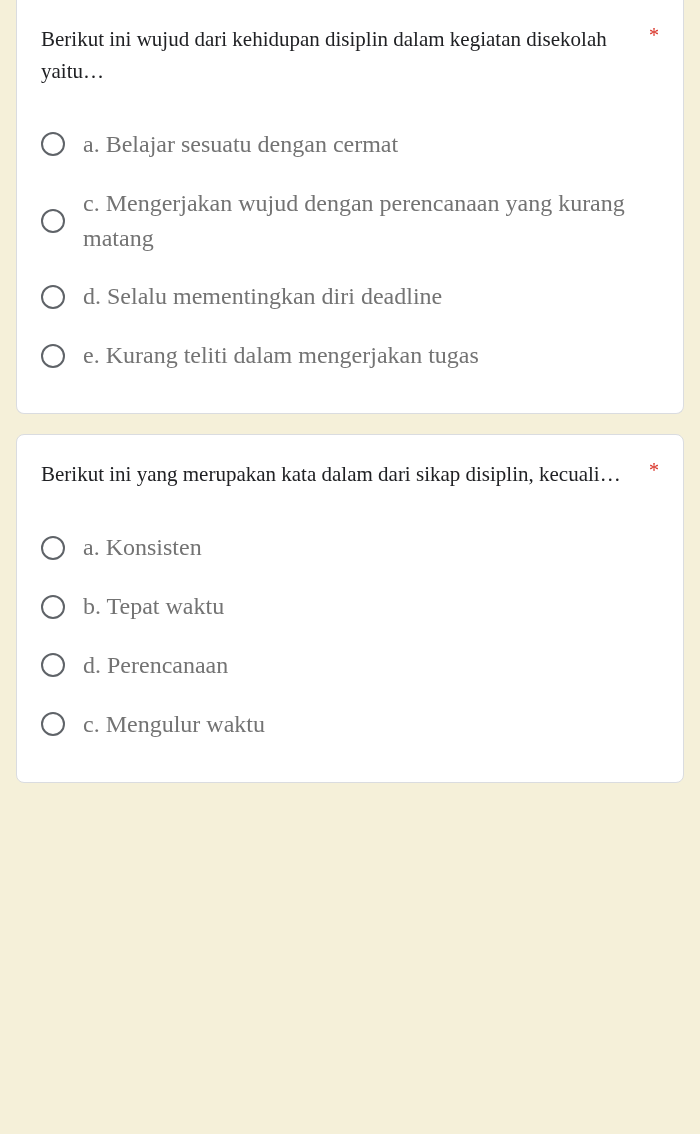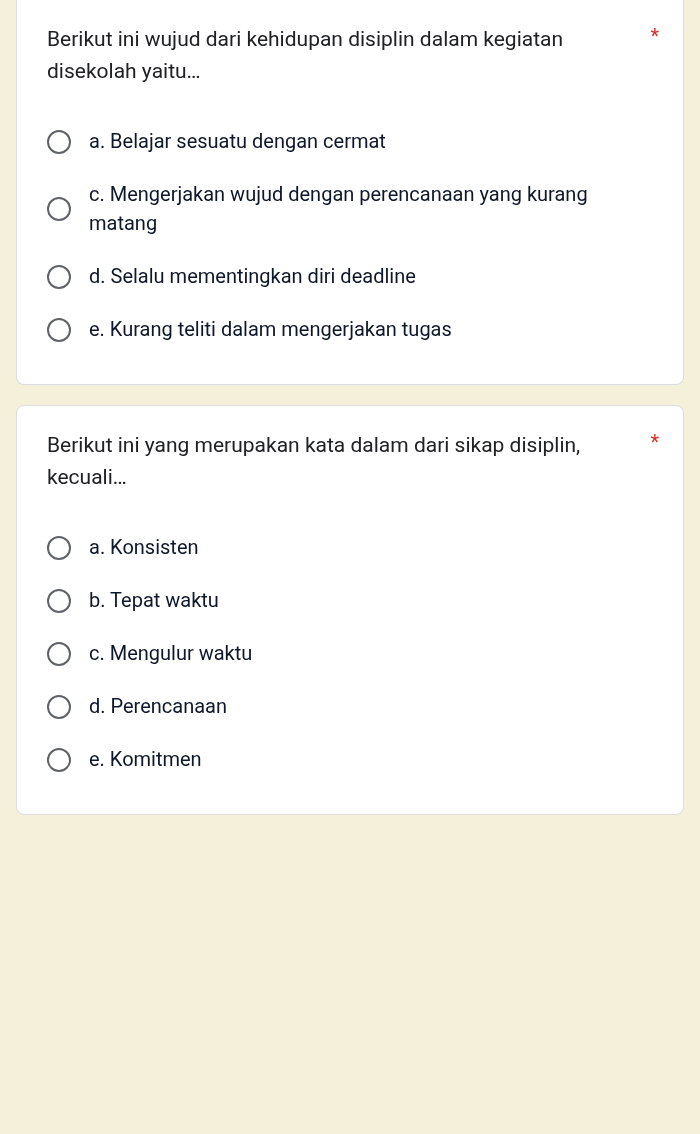--- a/index.html
+++ b/index.html
@@ -11,21 +11,22 @@
       font-family: Roboto, Arial, sans-serif;
       background-color: #f5f0d9;
       padding: 0;
       width: 700px;
     }
     .question-card {
       background-color: #ffffff;
       border: 1px solid #dadce0;
       border-radius: 8px;
       margin: 0 16px 20px 16px;
-      padding: 24px 24px 28px 30px;
+      padding: 24px 24px 28px 24px;
+      font-family: Liberation Serif, serif;
     }
     .question-card.first {
       border-top-left-radius: 0;
       border-top-right-radius: 0;
       border-top: none;
       margin-top: 0;
     }
     .question-header {
       display: flex;
       align-items: flex-start;
@@ -50,22 +51,22 @@
     }
     .radio-circle {
       width: 24px;
       height: 24px;
       border: 2.5px solid #5f6368;
       border-radius: 50%;
       flex-shrink: 0;
       margin-right: 18px;
     }
     .option-label {
-      font-size: 20px;
-      color: #0f172a;
+      font-size: 24px;
+      color: #737373;
       line-height: 1.45;
     }
   </style>
 </head>
 <body>
 
 <div class="question-card first">
   <div class="question-header">
     <div class="question-text">Berikut ini wujud dari kehidupan disiplin dalam kegiatan disekolah yaitu…</div>
     <div class="required-mark">*</div>
@@ -96,23 +97,19 @@
   <div class="option-row">
     <div class="radio-circle"></div>
     <div class="option-label">a. Konsisten</div>
   </div>
   <div class="option-row">
     <div class="radio-circle"></div>
     <div class="option-label">b. Tepat waktu</div>
   </div>
   <div class="option-row">
     <div class="radio-circle"></div>
-    <div class="option-label">c. Mengulur waktu</div>
-  </div>
-  <div class="option-row">
-    <div class="radio-circle"></div>
     <div class="option-label">d. Perencanaan</div>
   </div>
   <div class="option-row">
     <div class="radio-circle"></div>
-    <div class="option-label">e. Komitmen</div>
+    <div class="option-label">c. Mengulur waktu</div>
   </div>
 </div>
 
 </body></html>

